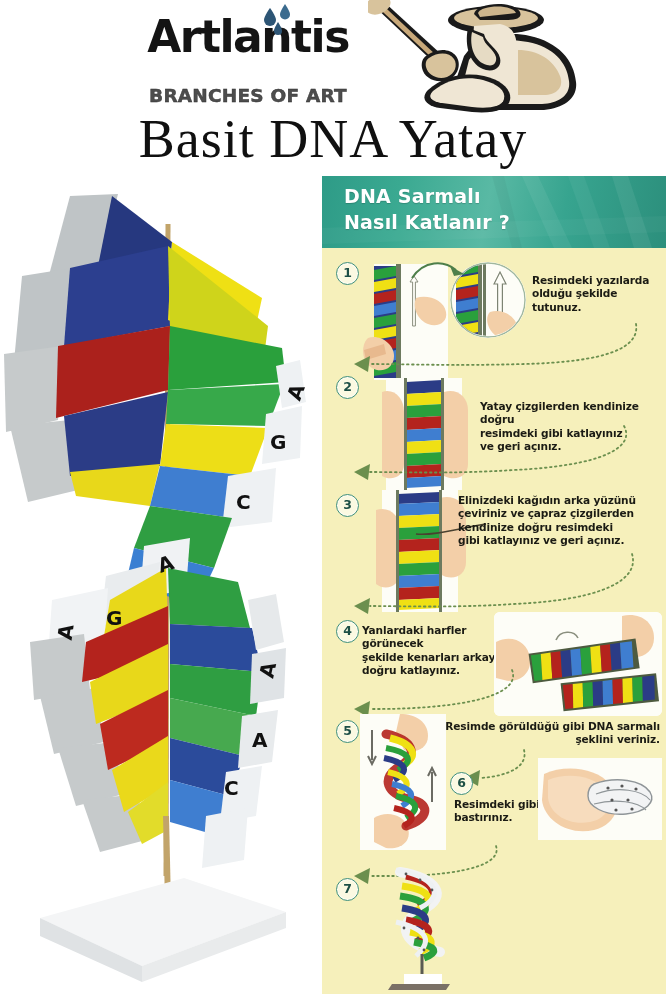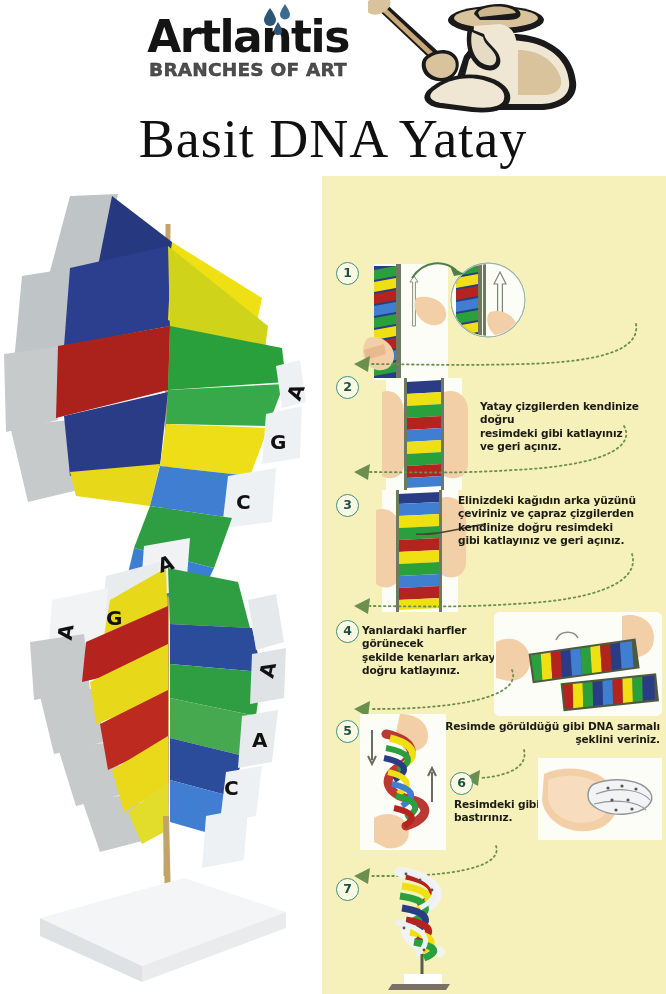--- a/index.html
+++ b/index.html
@@ -22,21 +22,21 @@
     letter-spacing:-1.5px;color:#141414;
     margin:0;white-space:nowrap;
   }
   .logo-tag{
     font-family:"DejaVu Sans", sans-serif;
     font-weight:bold;font-size:18.5px;line-height:19px;
     letter-spacing:0.4px;color:#4d4d4d;
     margin:0;white-space:nowrap;
     -webkit-text-stroke:0.4px #2b2b2b;
   }
-  .logo-tag.l2{letter-spacing:0.2px;}
+  .logo-tag.l2{letter-spacing:0.2px;margin-top:26px;}
   .ink-drops{position:absolute;left:256px;top:2px;width:44px;height:44px;}
   .mascot{position:absolute;left:368px;top:-2px;width:216px;height:118px;}
 
   .page-title{
     position:absolute;left:0;top:108px;width:666px;height:62px;
     text-align:center;
     font-family:"Liberation Serif","DejaVu Serif",serif;
     font-size:54px;line-height:62px;font-weight:400;
     color:#101010;letter-spacing:1px;white-space:nowrap;
   }
@@ -237,20 +237,33 @@
     <span class="letter-tag" style="left:158px;top:378px;transform:rotate(-18deg);">A</span>
     <span class="letter-tag" style="left:106px;top:432px;">G</span>
     <span class="letter-tag" style="left:58px;top:446px;transform:rotate(-82deg);">A</span>
     <span class="letter-tag" style="left:260px;top:484px;transform:rotate(-78deg);">A</span>
     <span class="letter-tag" style="left:252px;top:554px;">A</span>
     <span class="letter-tag" style="left:224px;top:602px;">C</span>
   </div>
 
   <div class="instr-panel">
 
+    <div class="instr-head">
+      <svg class="folds" viewBox="0 0 344 72" preserveAspectRatio="none">
+        <path d="M200 0 L232 72 L250 72 L216 0 Z" fill="#ffffff" opacity=".18"></path>
+        <path d="M246 0 L272 72 L288 72 L262 0 Z" fill="#ffffff" opacity=".14"></path>
+        <path d="M290 0 L312 72 L330 72 L306 0 Z" fill="#ffffff" opacity=".20"></path>
+        <path d="M170 0 L190 72 L200 72 L182 0 Z" fill="#000000" opacity=".10"></path>
+        <path d="M0 52 L344 40 L344 56 L0 68 Z" fill="#ffffff" opacity=".10"></path>
+      </svg>
+      <div class="instr-head-text">
+        <div>DNA Sarmalı</div>
+        <div>Nasıl Katlanır ?</div>
+      </div>
+    </div>
 
     <div class="instr-body">
 
       <div class="step" style="left:0;top:0;width:344px;height:128px;">
         <div class="step-num" style="left:14px;top:14px;">1</div>
 
         <svg class="strip-wrap" style="left:28px;top:16px;width:112px;height:116px;" viewBox="0 0 112 116">
           <rect x="24" y="0" width="74" height="116" fill="#fdfdf7"></rect>
 
           <g>
@@ -292,20 +305,23 @@
             <path d="M44 22 L50 10 L56 22 L52.4 22 L52.4 66 L47.6 66 L47.6 22 Z" fill="#fdfdf7" stroke="#7d8473" stroke-width="1.2"></path>
             <path d="M40 50 C52 46 66 54 68 66 C70 76 56 80 46 74 C38 68 34 56 40 50 Z" fill="#f3cfa8"></path>
           </g>
         </svg>
 
         <svg class="arrow-dots" style="left:88px;top:10px;width:56px;height:26px;" viewBox="0 0 56 26">
           <path d="M2 20 C14 2 34 2 46 12" stroke="#4e7f4a" stroke-width="2" fill="none"></path>
           <path d="M54 16 L40 8 L44 18 Z" fill="#4e7f4a"></path>
         </svg>
 
+        <div class="step-text" style="left:210px;top:26px;width:130px;white-space:pre-line;">Resimdeki  yazılarda
+olduğu şekilde
+tutunuz.</div>
 
         <svg class="arrow-dots" style="left:22px;top:74px;width:300px;height:56px;" viewBox="0 0 300 56">
           <path d="M292 2 C296 26 262 40 180 42 C110 44 60 42 26 42" stroke="#6b8f4e" stroke-width="1.8" fill="none" stroke-dasharray="1.6 3.4" stroke-linecap="round"></path>
           <path d="M10 42 L26 34 L24 50 Z" fill="#6b8f4e"></path>
         </svg>
       </div>
 
       <div class="step" style="left:0;top:126px;width:344px;height:116px;">
         <div class="step-num" style="left:14px;top:2px;">2</div>
 

